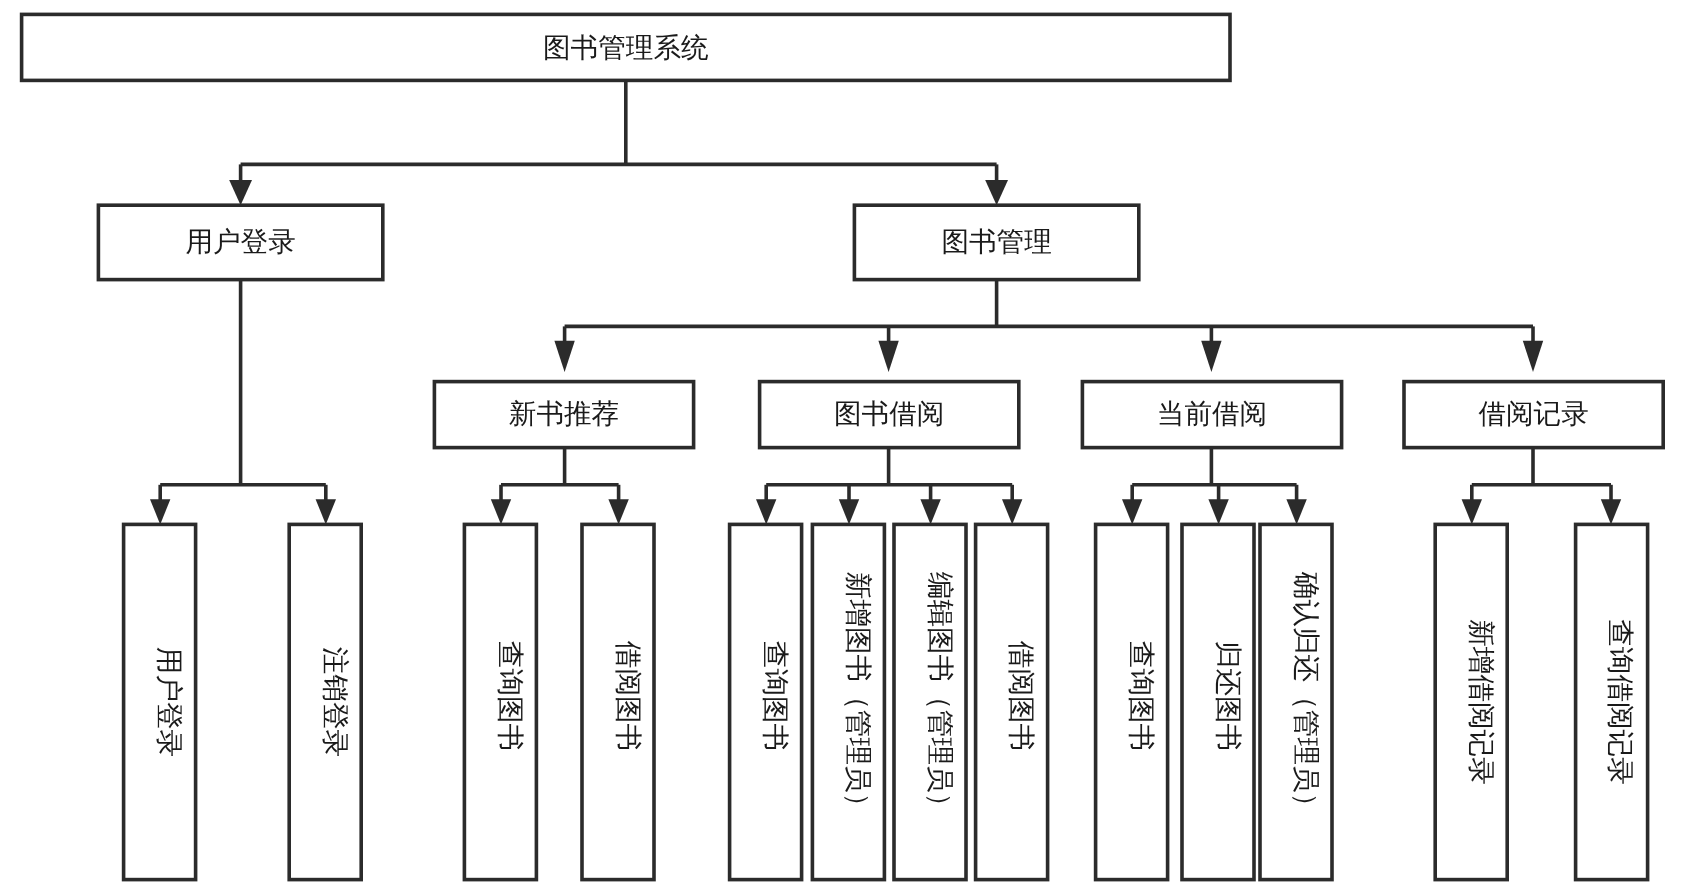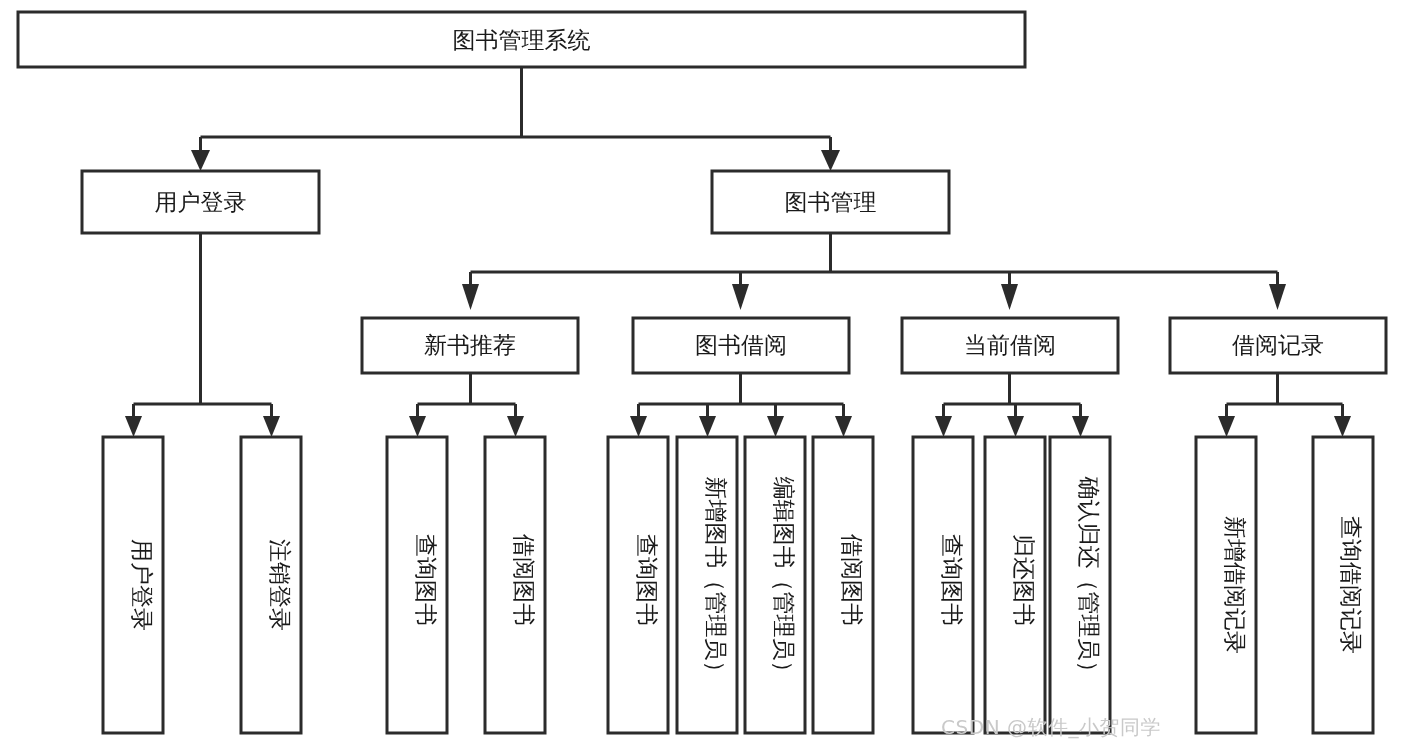--- a/index.html
+++ b/index.html
@@ -215,15 +215,14 @@
       <rect class="node-rect" x="1196" y="437" width="60" height="296"></rect>
       <text class="node-label-vertical" x="1226.5" y="585" transform="rotate(90 1226.5 585)">新增借阅记录</text>
     </g>
     <g>
       <rect class="node-rect" x="1313" y="437" width="60" height="296"></rect>
       <text class="node-label-vertical" x="1342.5" y="585" transform="rotate(90 1342.5 585)">查询借阅记录</text>
     </g>
 
   </svg>
 
-  <div class="watermark">CSDN @软件_小贺同学</div>
 
 </div>
 
 </body></html>

